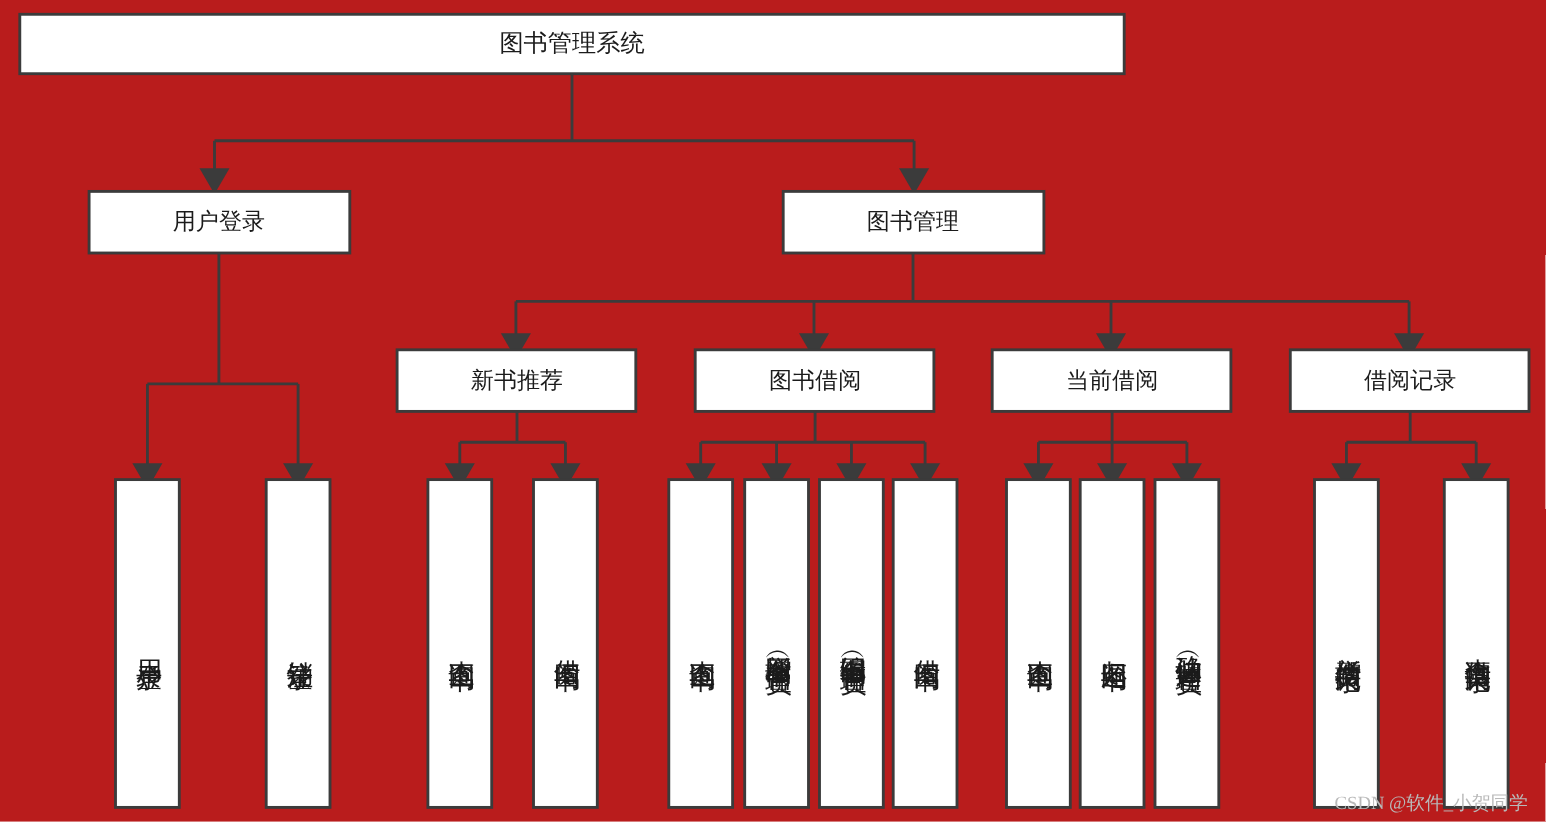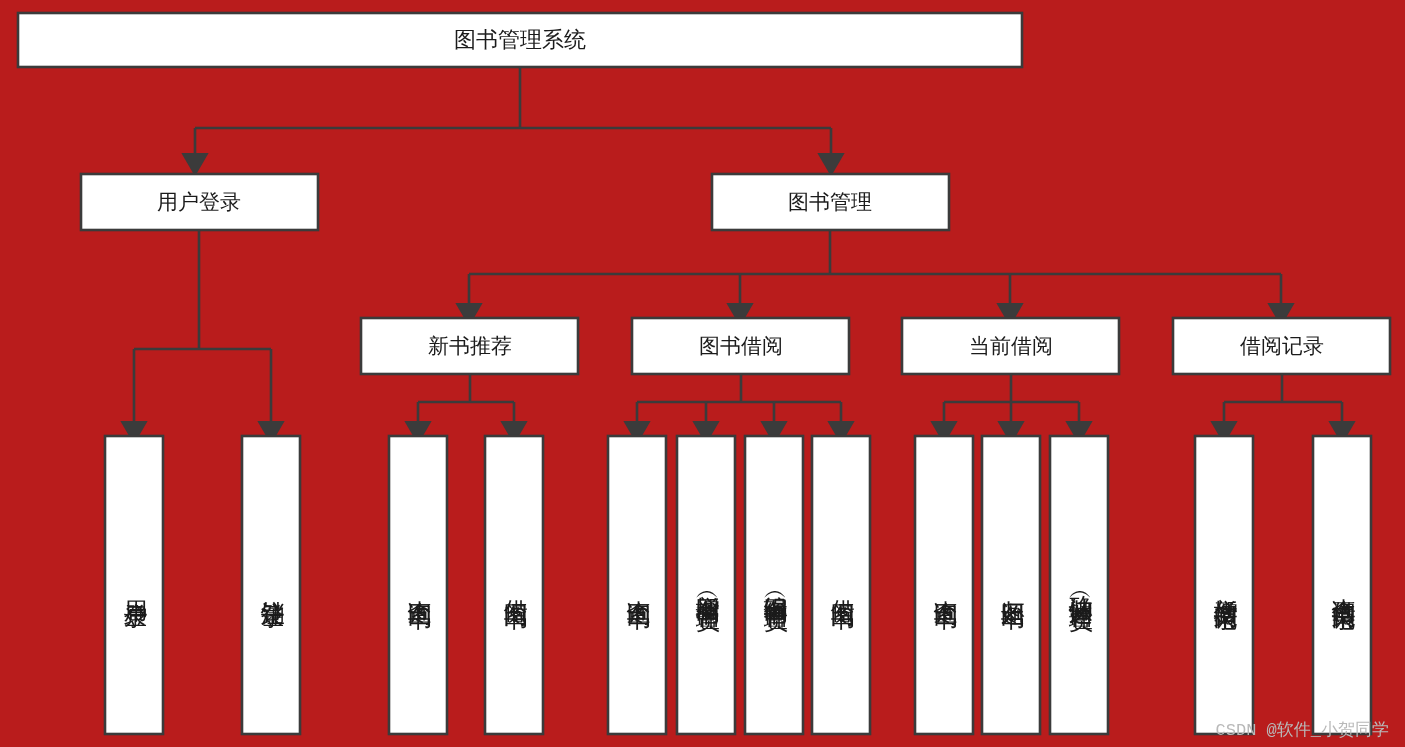--- a/index.html
+++ b/index.html
@@ -63,21 +63,21 @@
     fill: #1b1b1b;
     text-anchor: middle;
     dominant-baseline: middle;
     writing-mode: vertical-rl;
     letter-spacing: 2px;
   }
   .watermark {
     position: absolute;
     right: 16px;
     bottom: 6px;
-    font-family: Liberation Mono, monospace;
+    font-family: Liberation Serif, serif;
     font-size: 17px;
     color: #b9b9b9;
     white-space: nowrap;
     pointer-events: none;
     user-select: none;
   }
 </style>
 </head>
 <body>
 

